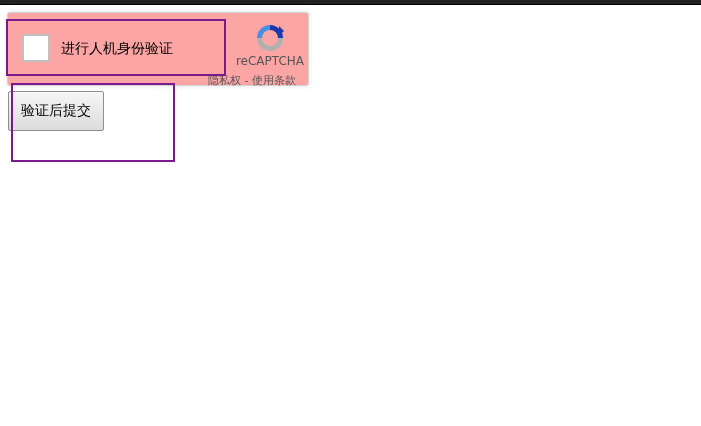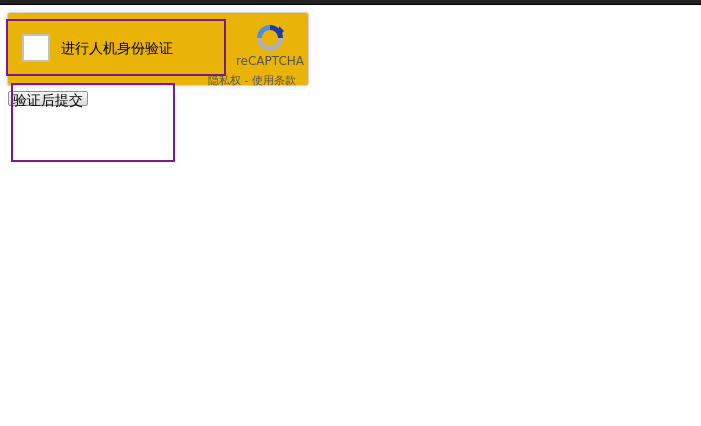--- a/index.html
+++ b/index.html
@@ -1,27 +1,27 @@
 <!DOCTYPE html>
 <html><head>
 <meta charset="utf-8">
 <style>
   html, body { margin:0; padding:0; }
   body { width:701px; height:426px; background:#fff; position:relative; overflow:hidden; font-family:"DejaVu Sans","Liberation Sans",sans-serif; }
   .topbar { position:absolute; left:0; top:0; width:701px; height:4px; background:#222; border-bottom:1px solid #000; }
-  .recaptcha { position:absolute; left:7px; top:12px; width:302px; height:74px; background:#eab308; border:1px solid #d3d3d3; border-radius:3px; box-shadow:0 0 4px 1px rgba(0,0,0,0.08); box-sizing:border-box; }
+  .recaptcha { position:absolute; left:7px; top:12px; width:302px; height:74px; background:#fca5a5; border:1px solid #d3d3d3; border-radius:3px; box-shadow:0 0 4px 1px rgba(0,0,0,0.08); box-sizing:border-box; }
   .checkbox { position:absolute; left:14px; top:21px; width:24px; height:24px; background:#fff; border:2px solid #c1c1c1; border-radius:2px; cursor:pointer; }
   .label { position:absolute; left:53px; top:27px; font-size:14px; color:#000; }
   .logo { position:absolute; left:246px; top:9px; width:32px; height:32px; }
   .brand { position:absolute; right:4px; top:41px; font-size:12px; color:#555; }
   .terms { position:absolute; right:12px; top:60px; font-size:11px; color:#555;margin-left:26px; }
   .terms span { cursor:pointer; }
   .hl1 { position:absolute; left:6px; top:19px; width:220px; height:57px; border:2px solid #7a1a8c; box-sizing:border-box; pointer-events:none; }
   .hl2 { position:absolute; left:11px; top:83px; width:164px; height:79px; border:2px solid #7a1a8c; box-sizing:border-box; pointer-events:none; }
-  .submit { position:absolute; left:8px; top:91px; height:15px; padding:0 4px; font-size:14px; font-family:"DejaVu Sans","Liberation Sans",sans-serif; background:linear-gradient(#f6f6f6,#dcdcdc); border:1px solid #8f8f8f; border-radius:2px; color:#000; cursor:pointer; }
+  .submit { position:absolute; left:8px; top:91px; height:40px; padding:0 12px; font-size:14px; font-family:"DejaVu Sans","Liberation Sans",sans-serif; background:linear-gradient(#f6f6f6,#dcdcdc); border:1px solid #8f8f8f; border-radius:2px; color:#000; cursor:pointer; }
 </style>
 </head>
 <body>
 
 <div class="topbar"></div>
 
 <div class="recaptcha">
   <div class="checkbox"></div>
   <span class="label">进行人机身份验证</span>
   <svg class="logo" viewBox="0 0 32 32">

